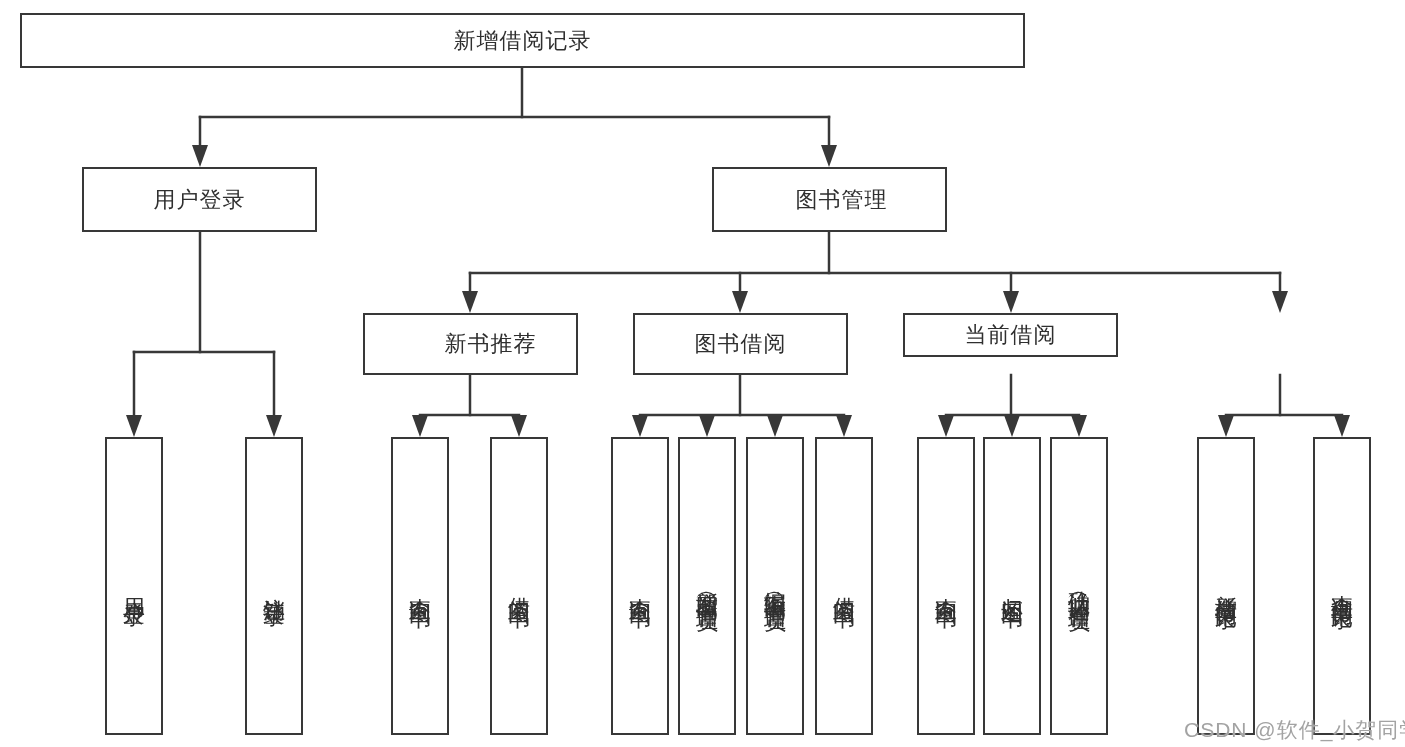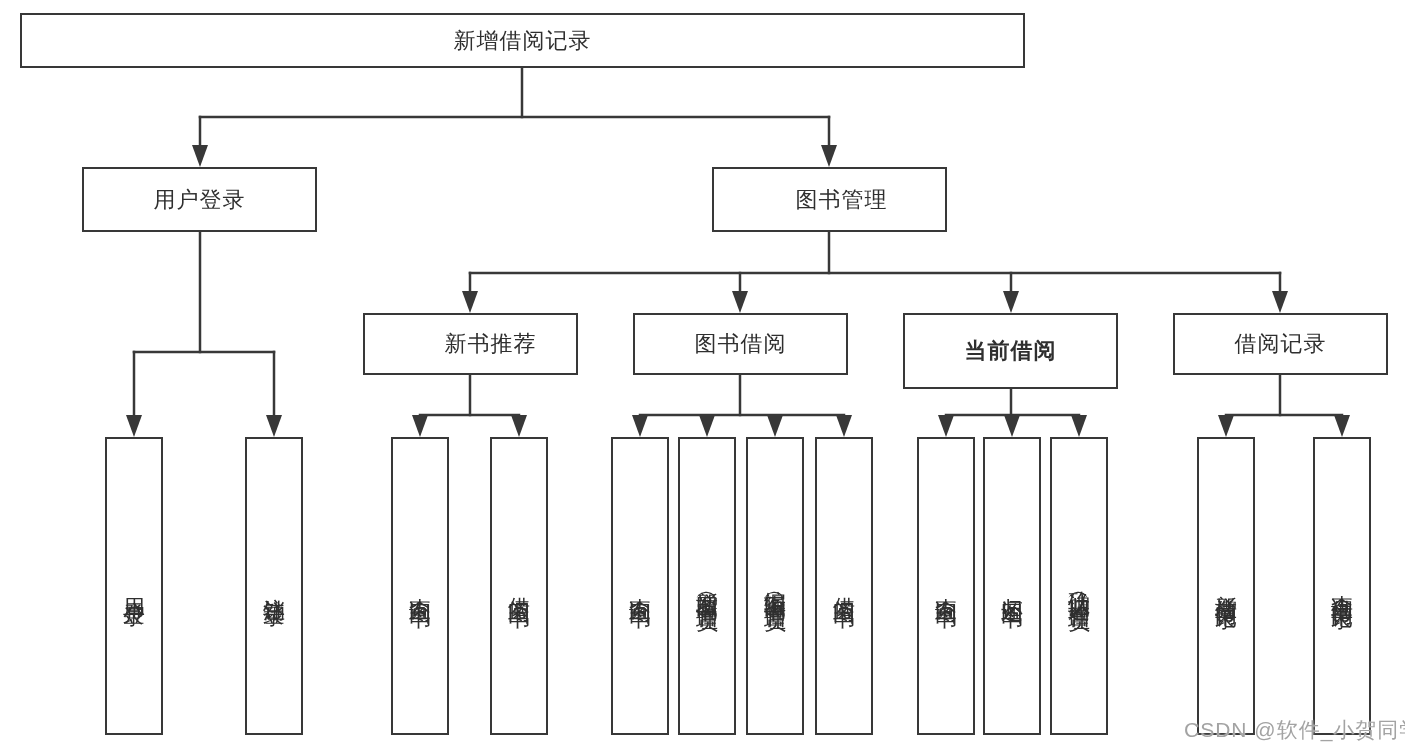--- a/index.html
+++ b/index.html
@@ -96,22 +96,21 @@
     </g>
   </svg>
 
   <div class="node" style="left:20px; top:13px; width:1005px; height:55px;">新增借阅记录</div>
 
   <div class="node" style="left:82px; top:167px; width:235px; height:65px;">用户登录</div>
   <div class="node" style="left:712px; top:167px; width:235px; height:65px;padding-left:24px;">图书管理</div>
 
   <div class="node" style="left:363px; top:313px; width:215px; height:62px;padding-left:40px;">新书推荐</div>
   <div class="node" style="left:633px; top:313px; width:215px; height:62px;">图书借阅</div>
-  <div class="node" style="left:903px; top:313px; width:215px; height:76px;font-weight:bold;">当前借阅</div>
-  <div class="node" style="left:1173px; top:313px; width:215px; height:62px;">借阅记录</div>
+  <div class="node" style="left:903px; top:313px; width:215px; height:44px;">当前借阅</div>
 
   <div class="node v-node" style="left:105px; top:437px; width:58px; height:298px;">
     <span>用户登录</span>
   </div>
   <div class="node v-node" style="left:245px; top:437px; width:58px; height:298px;">
     <span>注销登录</span>
   </div>
 
   <div class="node v-node" style="left:391px; top:437px; width:58px; height:298px;">
     <span>查询图书</span>

